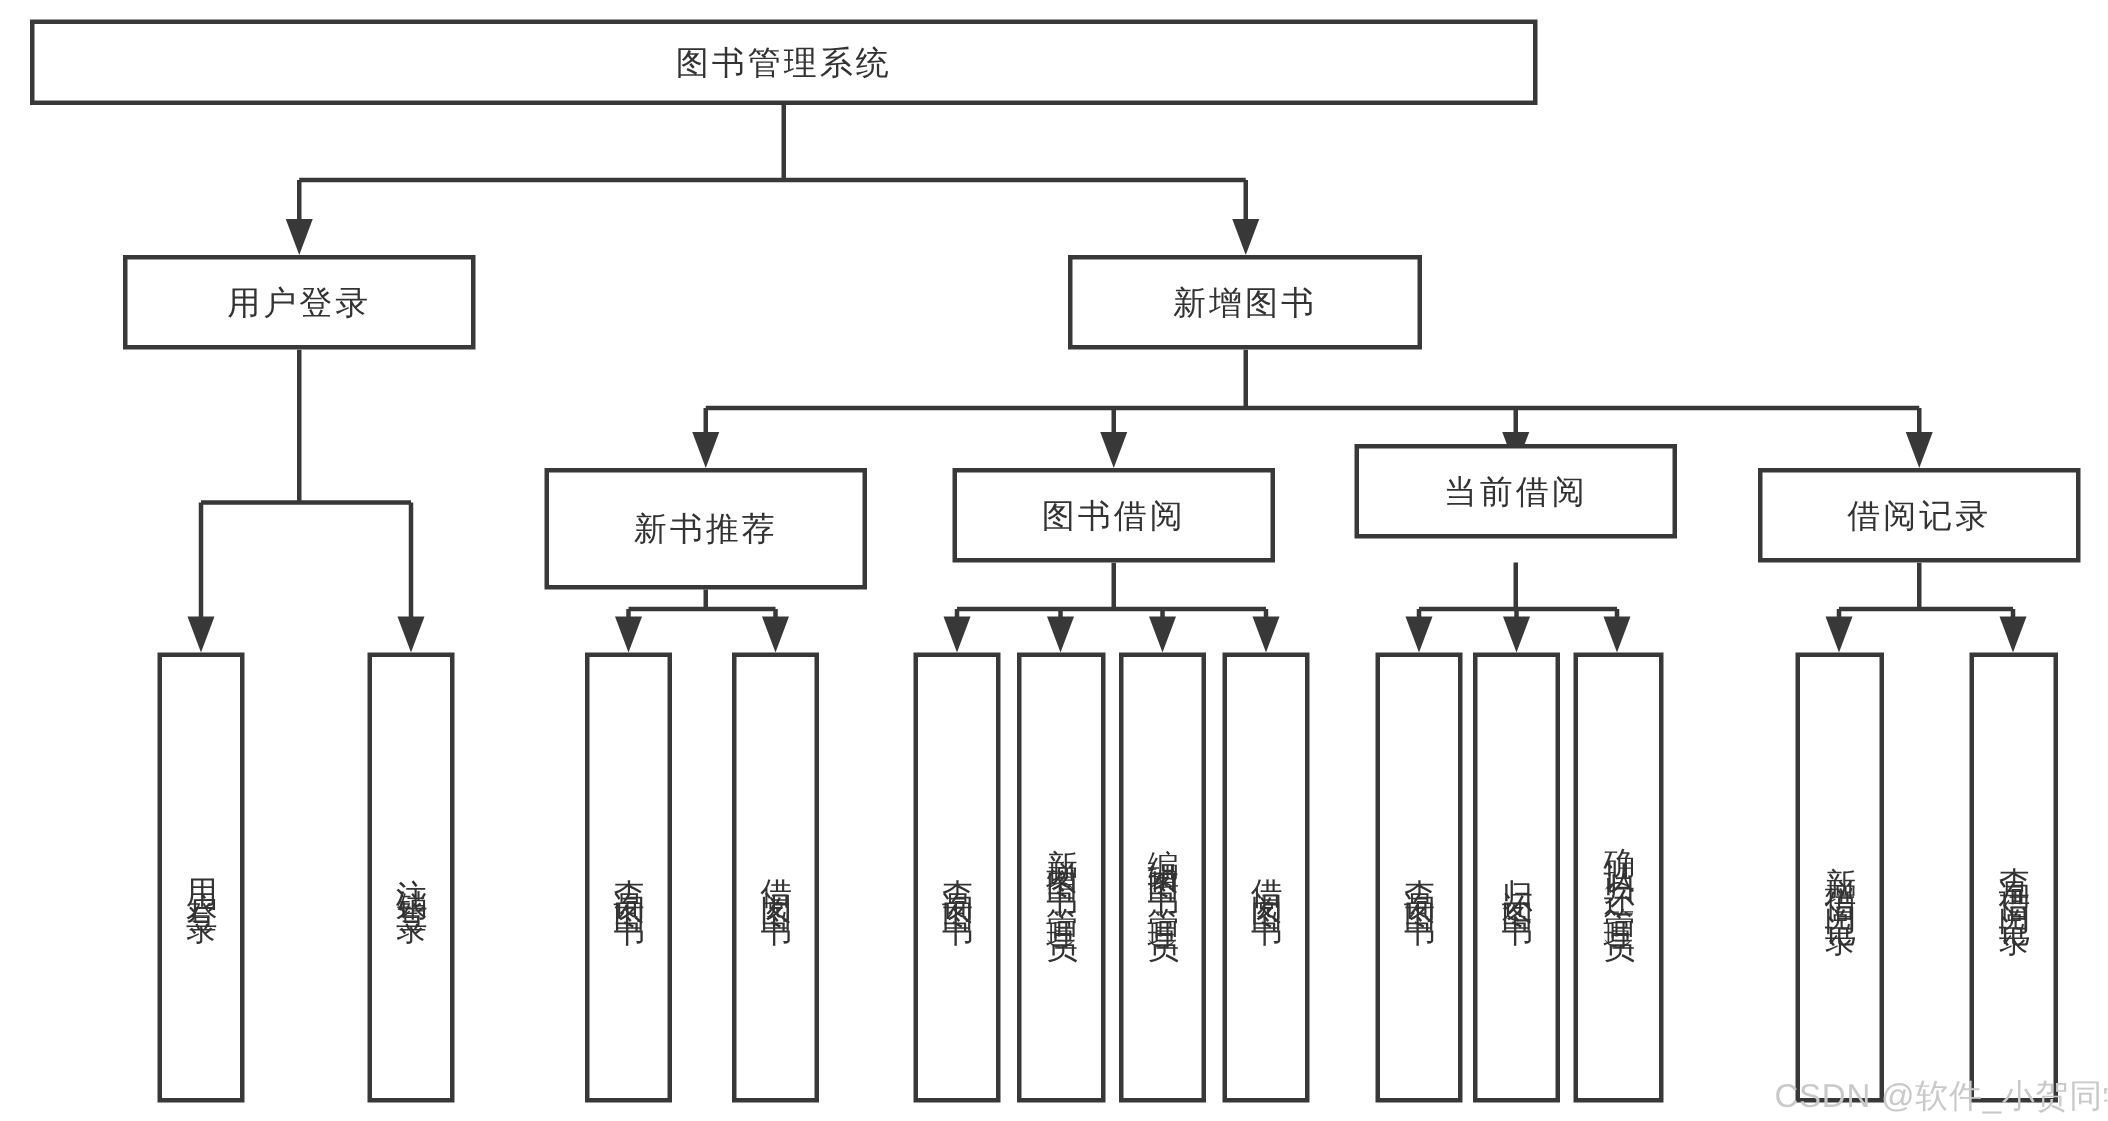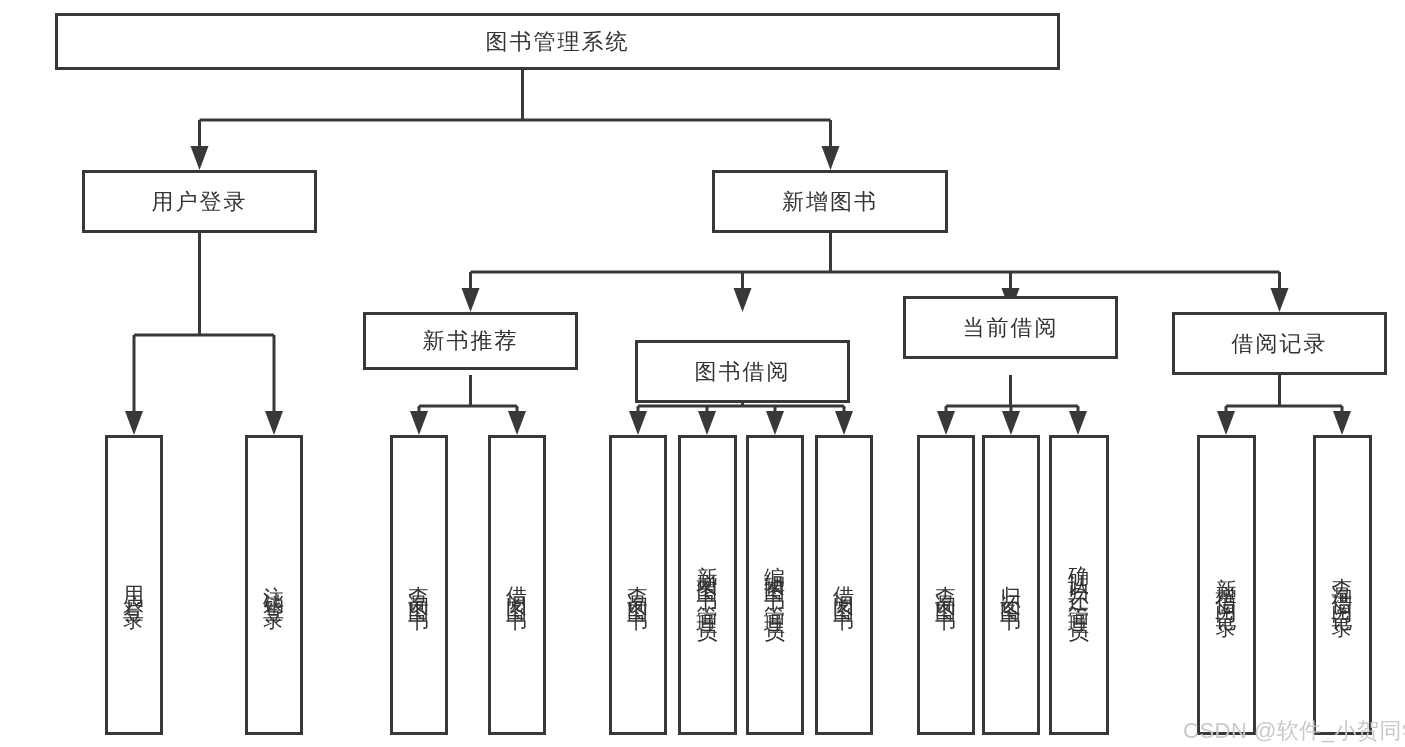--- a/index.html
+++ b/index.html
@@ -80,27 +80,27 @@
       <polygon points="766,411 784,411 775,435"></polygon>
       <polygon points="835,411 853,411 844,435"></polygon>
       <polygon points="937,411 955,411 946,435"></polygon>
       <polygon points="1002,411 1020,411 1011,435"></polygon>
       <polygon points="1069,411 1087,411 1078,435"></polygon>
       <polygon points="1217,411 1235,411 1226,435"></polygon>
       <polygon points="1333,411 1351,411 1342,435"></polygon>
     </g>
   </svg>
 
-  <div class="node h" style="left:20px; top:13px; width:1005px; height:57px;margin-left:35px;">图书管理系统</div>
+  <div class="node h" style="left:20px; top:13px; width:1005px; height:57px;">图书管理系统</div>
 
   <div class="node h" style="left:82px; top:170px; width:235px; height:63px;">用户登录</div>
   <div class="node h" style="left:712px; top:170px; width:236px; height:63px;">新增图书</div>
 
-  <div class="node h" style="left:363px; top:312px; width:215px; height:58px;">新书推荐</div>
-  <div class="node h" style="left:635px; top:312px; width:215px; height:63px;margin-top:28px;">图书借阅</div>
+  <div class="node h" style="left:363px; top:312px; width:215px; height:81px;">新书推荐</div>
+  <div class="node h" style="left:635px; top:312px; width:215px; height:63px;">图书借阅</div>
   <div class="node h" style="left:903px; top:296px; width:215px; height:63px;">当前借阅</div>
   <div class="node h" style="left:1172px; top:312px; width:215px; height:63px;">借阅记录</div>
 
   <div class="node v" style="left:105px; top:435px; width:58px; height:300px;">
     <span class="vtext">用户登录</span>
   </div>
   <div class="node v" style="left:245px; top:435px; width:58px; height:300px;">
     <span class="vtext">注销登录</span>
   </div>
 

